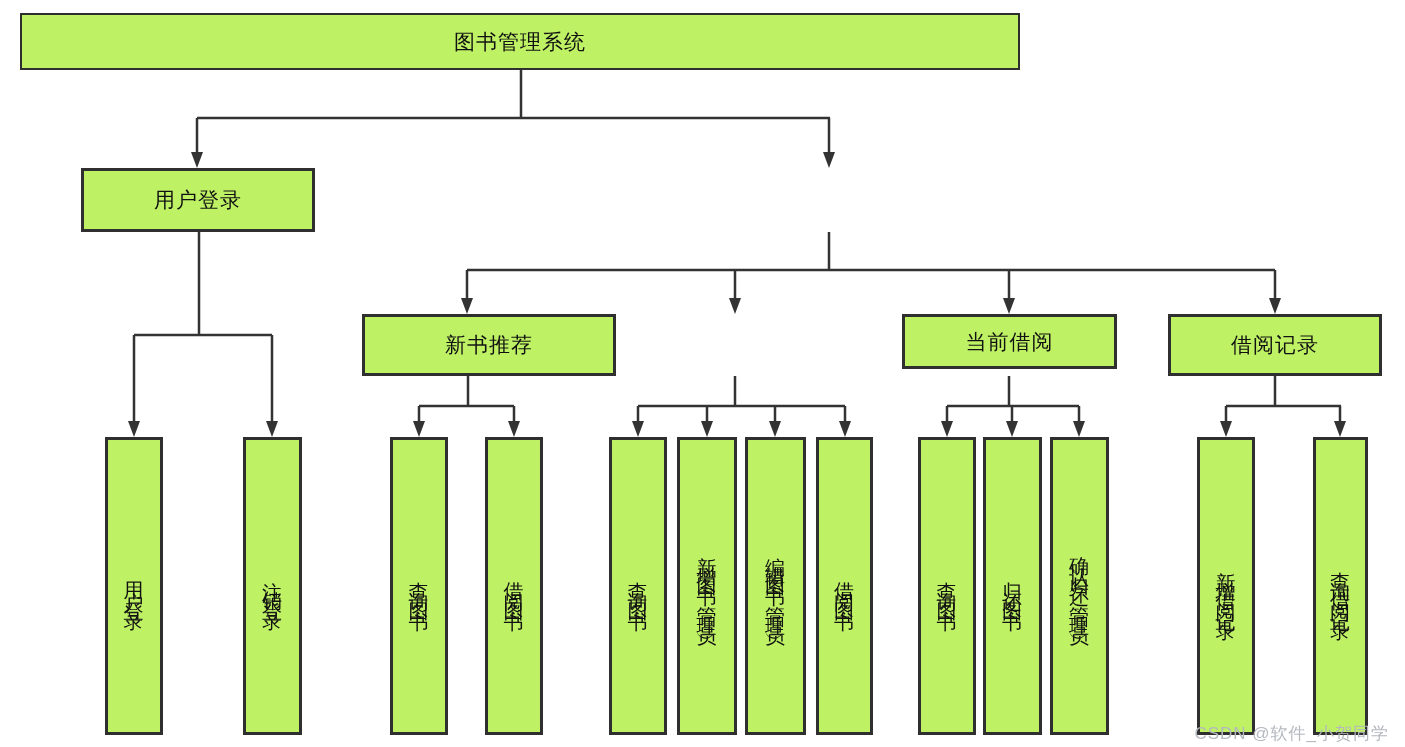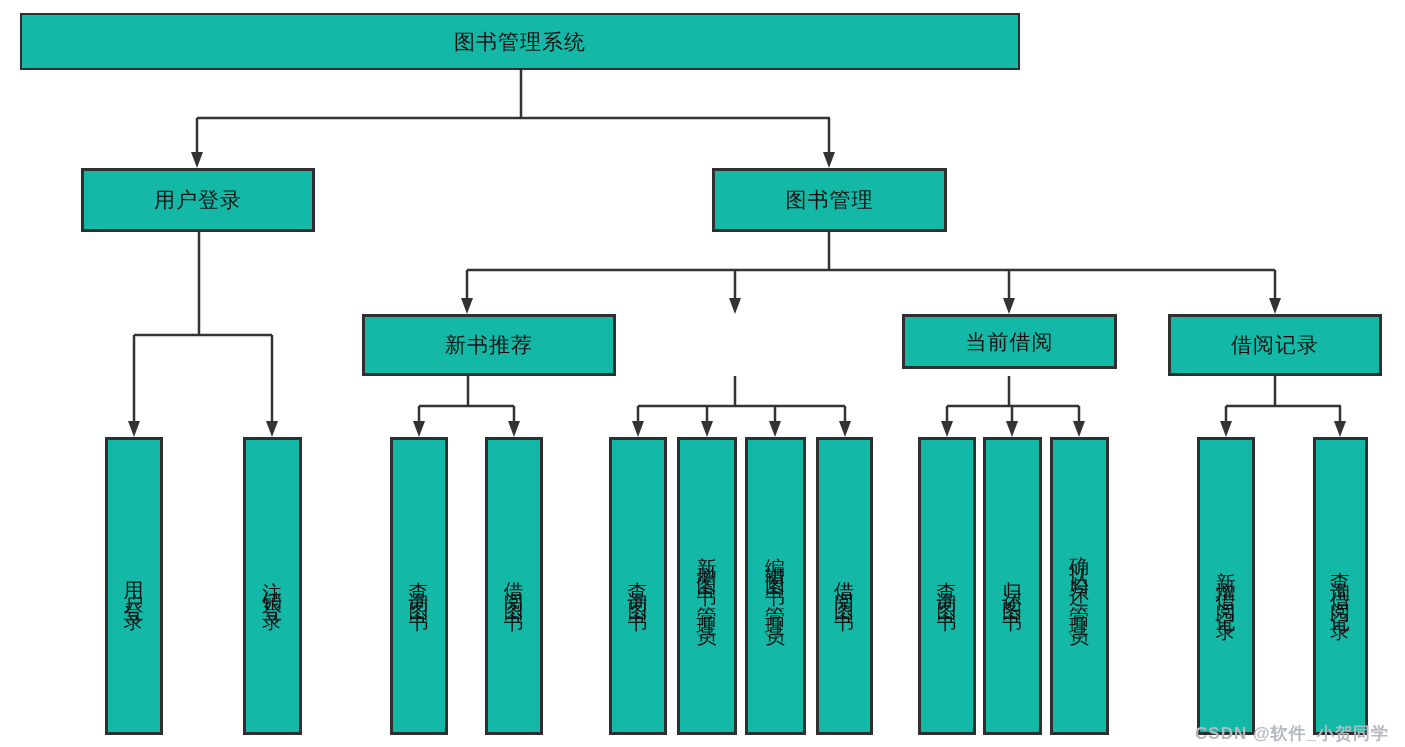--- a/index.html
+++ b/index.html
@@ -8,21 +8,21 @@
     width:1405px;height:747px;
     background:#ffffff;
     font-family:"Liberation Sans", sans-serif;
     overflow:hidden;
   }
   #wires{position:absolute;left:0;top:0;width:1405px;height:747px;}
   .node{
     position:absolute;
     box-sizing:border-box;
     border:3px solid #2f2f2f;
-    background:#14b8a6;
+    background:#bef264;
     display:flex;
     align-items:center;
     justify-content:center;
     color:#111111;
     font-size:21px;
     letter-spacing:1px;
     z-index:2;
   }
   .node.root{border-width:2px;}
   .node.v{font-size:20px;}
@@ -33,21 +33,20 @@
     white-space:nowrap;
   }
   .watermark{
     position:absolute;
     right:16px;
     bottom:2px;
     font-size:17px;
     letter-spacing:1px;
     color:#b4b8bf;
     z-index:3;
-    font-weight:bold;
   }
 </style>
 </head>
 <body>
 
 <div id="canvas">
 
   <svg id="wires" viewBox="0 0 1405 747">
     <g stroke="#333333" stroke-width="2.5" fill="none">
 
@@ -87,23 +86,20 @@
       <path d="M1340 437 l-6 -16 h12 z"></path>
     </g>
   </svg>
 
   <div class="node root" style="left:20px;top:13px;width:1000px;height:57px">
     <span class="lbl">图书管理系统</span>
   </div>
 
   <div class="node" style="left:81px;top:168px;width:234px;height:64px">
     <span class="lbl">用户登录</span>
-  </div>
-  <div class="node" style="left:712px;top:168px;width:235px;height:64px">
-    <span class="lbl">图书管理</span>
   </div>
 
   <div class="node" style="left:362px;top:314px;width:254px;height:62px">
     <span class="lbl">新书推荐</span>
   </div>
   <div class="node" style="left:902px;top:314px;width:215px;height:55px">
     <span class="lbl">当前借阅</span>
   </div>
   <div class="node" style="left:1168px;top:314px;width:214px;height:62px">
     <span class="lbl">借阅记录</span>

